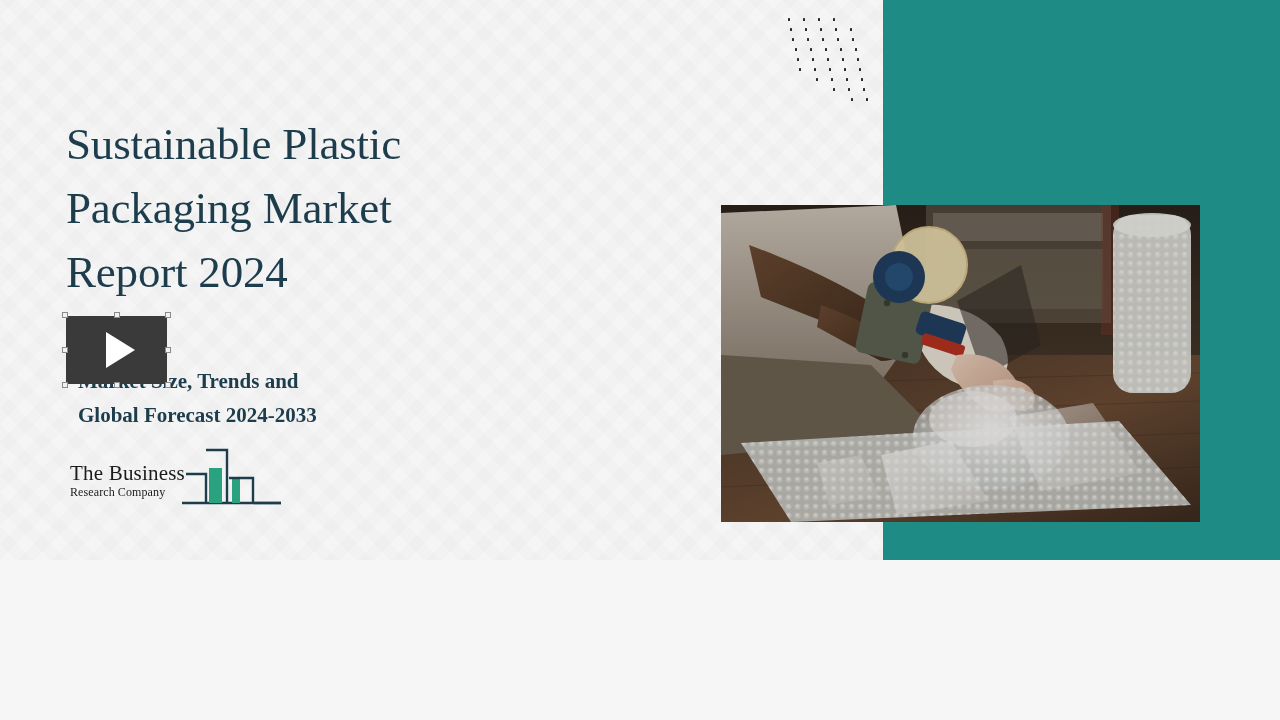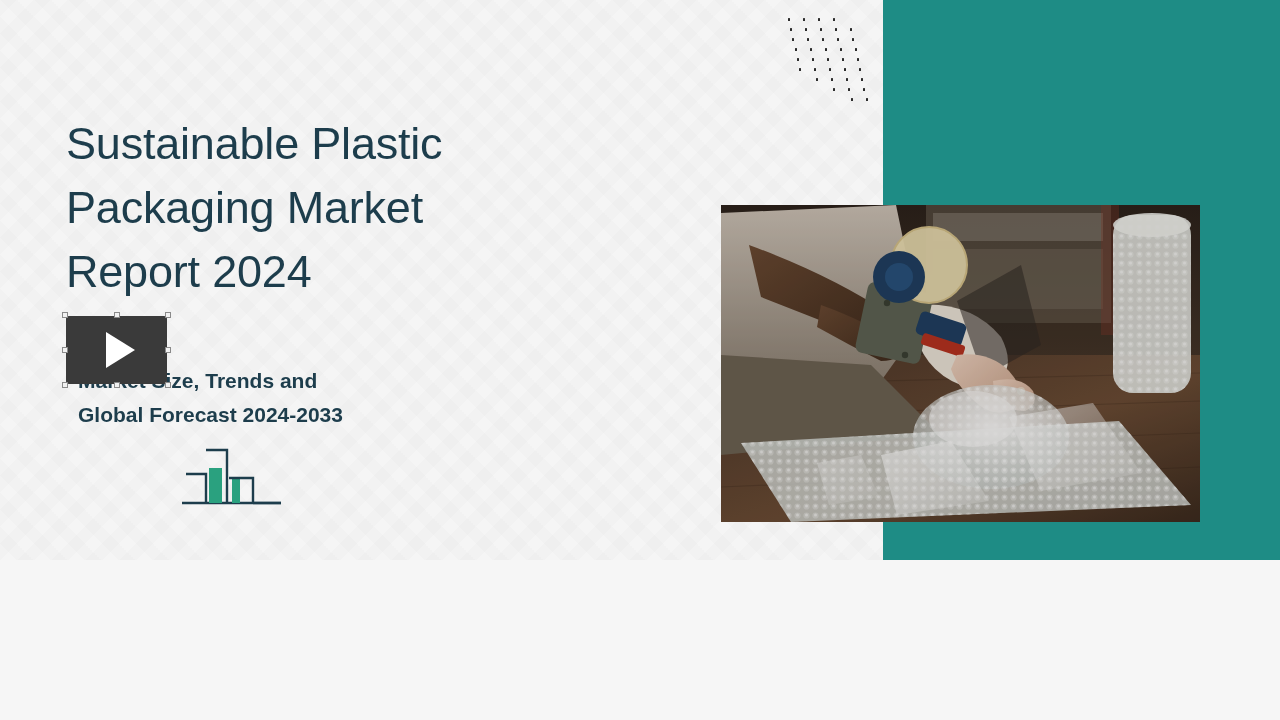--- a/index.html
+++ b/index.html
@@ -17,20 +17,21 @@
   #slide {
     position: relative;
     width: 1280px;
     height: 560px;
     background-color: #f5f5f5;
     background-image:
       linear-gradient(135deg, rgba(0,0,0,0.012) 25%, transparent 25%, transparent 50%, rgba(0,0,0,0.012) 50%, rgba(0,0,0,0.012) 75%, transparent 75%),
       linear-gradient(45deg, rgba(0,0,0,0.010) 25%, transparent 25%, transparent 50%, rgba(0,0,0,0.010) 50%, rgba(0,0,0,0.010) 75%, transparent 75%);
     background-size: 34px 34px, 34px 34px;
     overflow: hidden;
+    font-family: Liberation Serif, serif;
   }
 
   
   .teal-panel {
     position: absolute;
     top: 0;
     left: 883px;
     width: 397px;
     height: 720px;
     background: #1e8c85;
@@ -406,20 +407,24 @@
     <div class="handle h-tc"></div>
     <div class="handle h-tr"></div>
     <div class="handle h-ml"></div>
     <div class="handle h-mr"></div>
     <div class="handle h-bl"></div>
     <div class="handle h-bc"></div>
     <div class="handle h-br"></div>
   </div>
 
   <div class="logo">
+    <div class="logo-text">
+      <div class="logo-line1">The Business</div>
+      <div class="logo-line2">Research Company</div>
+    </div>
     <div class="logo-chart">
       <svg width="103" height="62" viewBox="0 0 103 62" xmlns="http://www.w3.org/2000/svg">
 
         <path d="M2 57 H101" stroke="#1d3d4c" stroke-width="2.4" fill="none"></path>
 
         <path d="M6 28 H26 V57" stroke="#1d3d4c" stroke-width="2.4" fill="none"></path>
 
         <path d="M26 4 H47 V57" stroke="#1d3d4c" stroke-width="2.4" fill="none"></path>
 
         <rect x="29" y="22" width="13" height="35" fill="#2aa17f"></rect>

